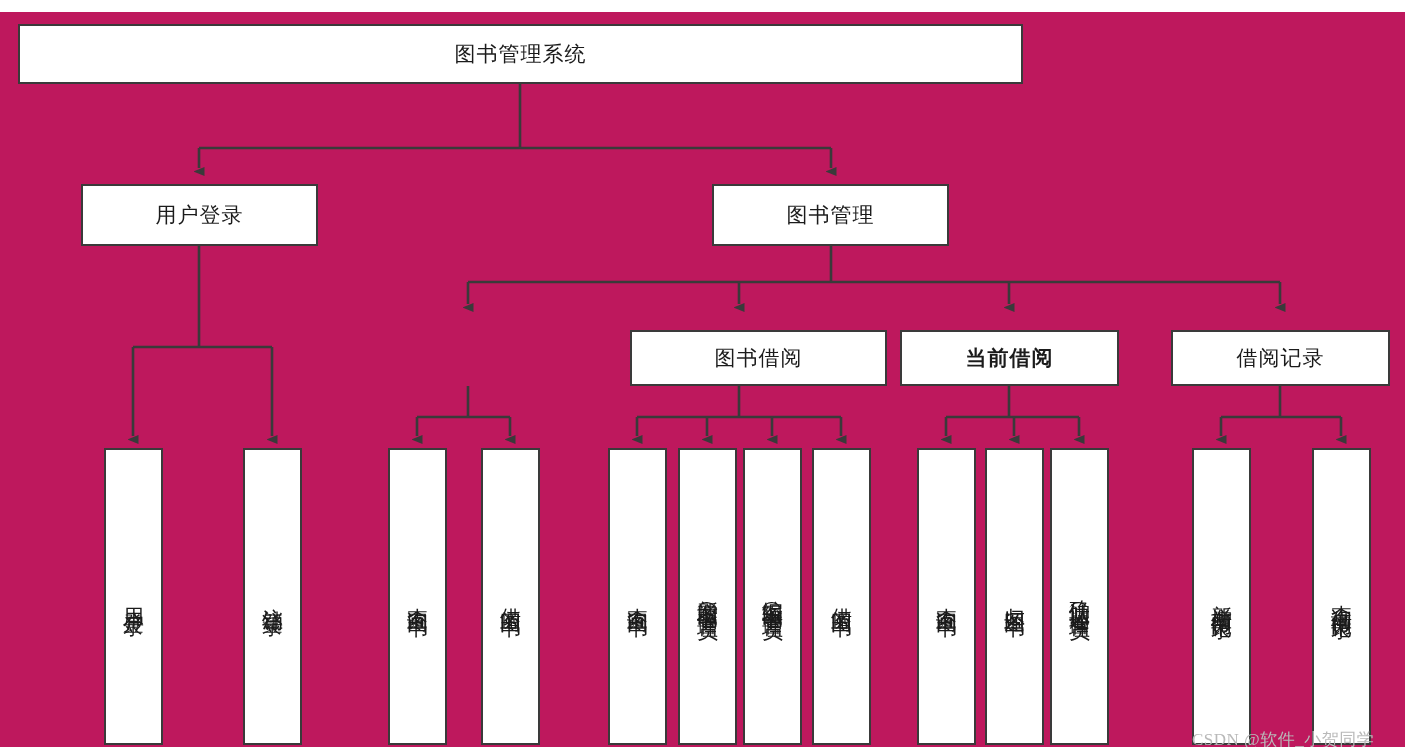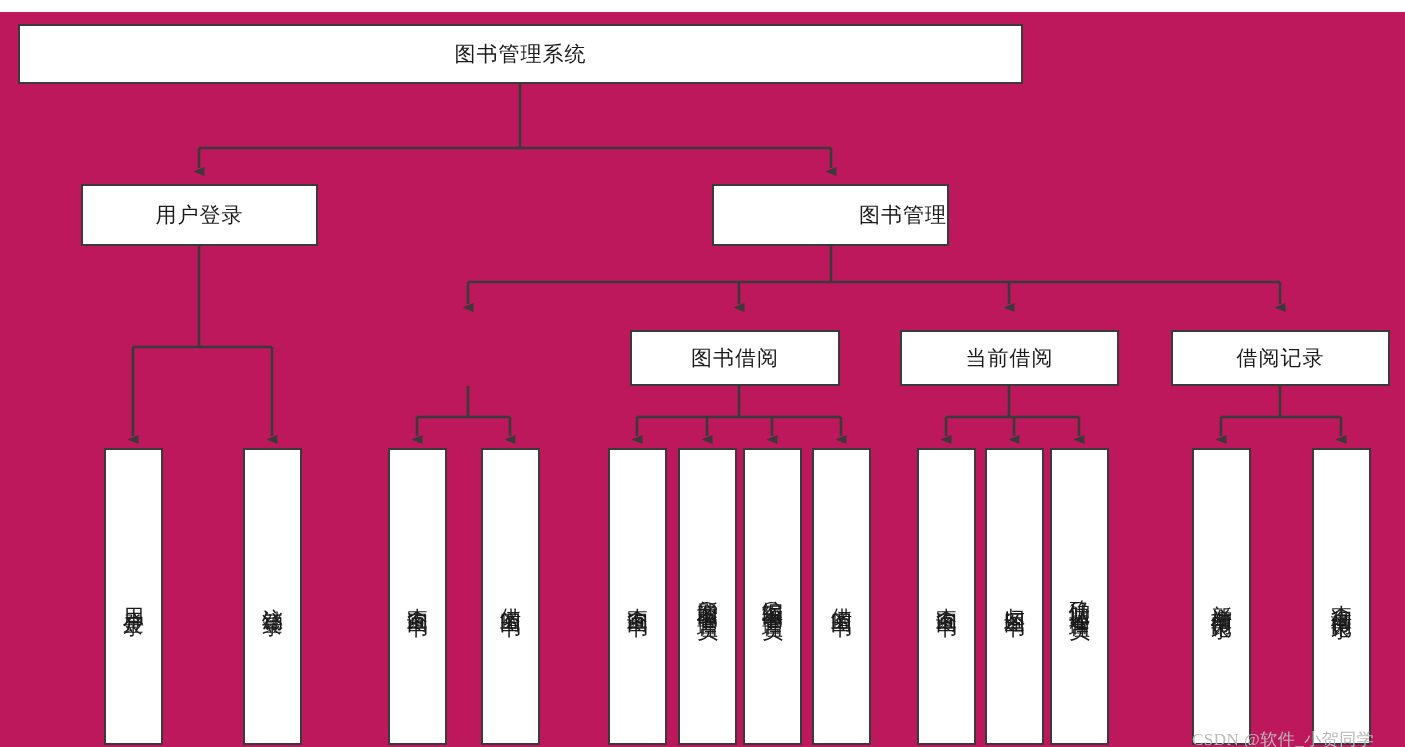--- a/index.html
+++ b/index.html
@@ -140,28 +140,28 @@
     </g>
   </svg>
 
   <div class="node horizontal" style="left:18px; top:12px; width:1005px; height:60px;">
     <span class="hlabel">图书管理系统</span>
   </div>
 
   <div class="node horizontal" style="left:81px; top:172px; width:237px; height:62px;">
     <span class="hlabel">用户登录</span>
   </div>
-  <div class="node horizontal" style="left:712px; top:172px; width:237px; height:62px;justify-content:flex-end;">
+  <div class="node horizontal" style="left:712px; top:172px; width:237px; height:62px;">
     <span class="hlabel">图书管理</span>
   </div>
 
-  <div class="node horizontal" style="left:630px; top:318px; width:210px; height:56px;">
+  <div class="node horizontal" style="left:630px; top:318px; width:257px; height:56px;">
     <span class="hlabel">图书借阅</span>
   </div>
-  <div class="node horizontal" style="left:900px; top:318px; width:219px; height:56px;">
+  <div class="node horizontal" style="left:900px; top:318px; width:219px; height:56px;font-weight:bold;">
     <span class="hlabel">当前借阅</span>
   </div>
   <div class="node horizontal" style="left:1171px; top:318px; width:219px; height:56px;justify-content:center;">
     <span class="hlabel">借阅记录</span>
   </div>
 
   <div class="node vertical" style="left:104px; top:436px; width:59px; height:297px;">
     <span class="vlabel">用户登录</span>
   </div>
   <div class="node vertical" style="left:243px; top:436px; width:59px; height:297px;">

